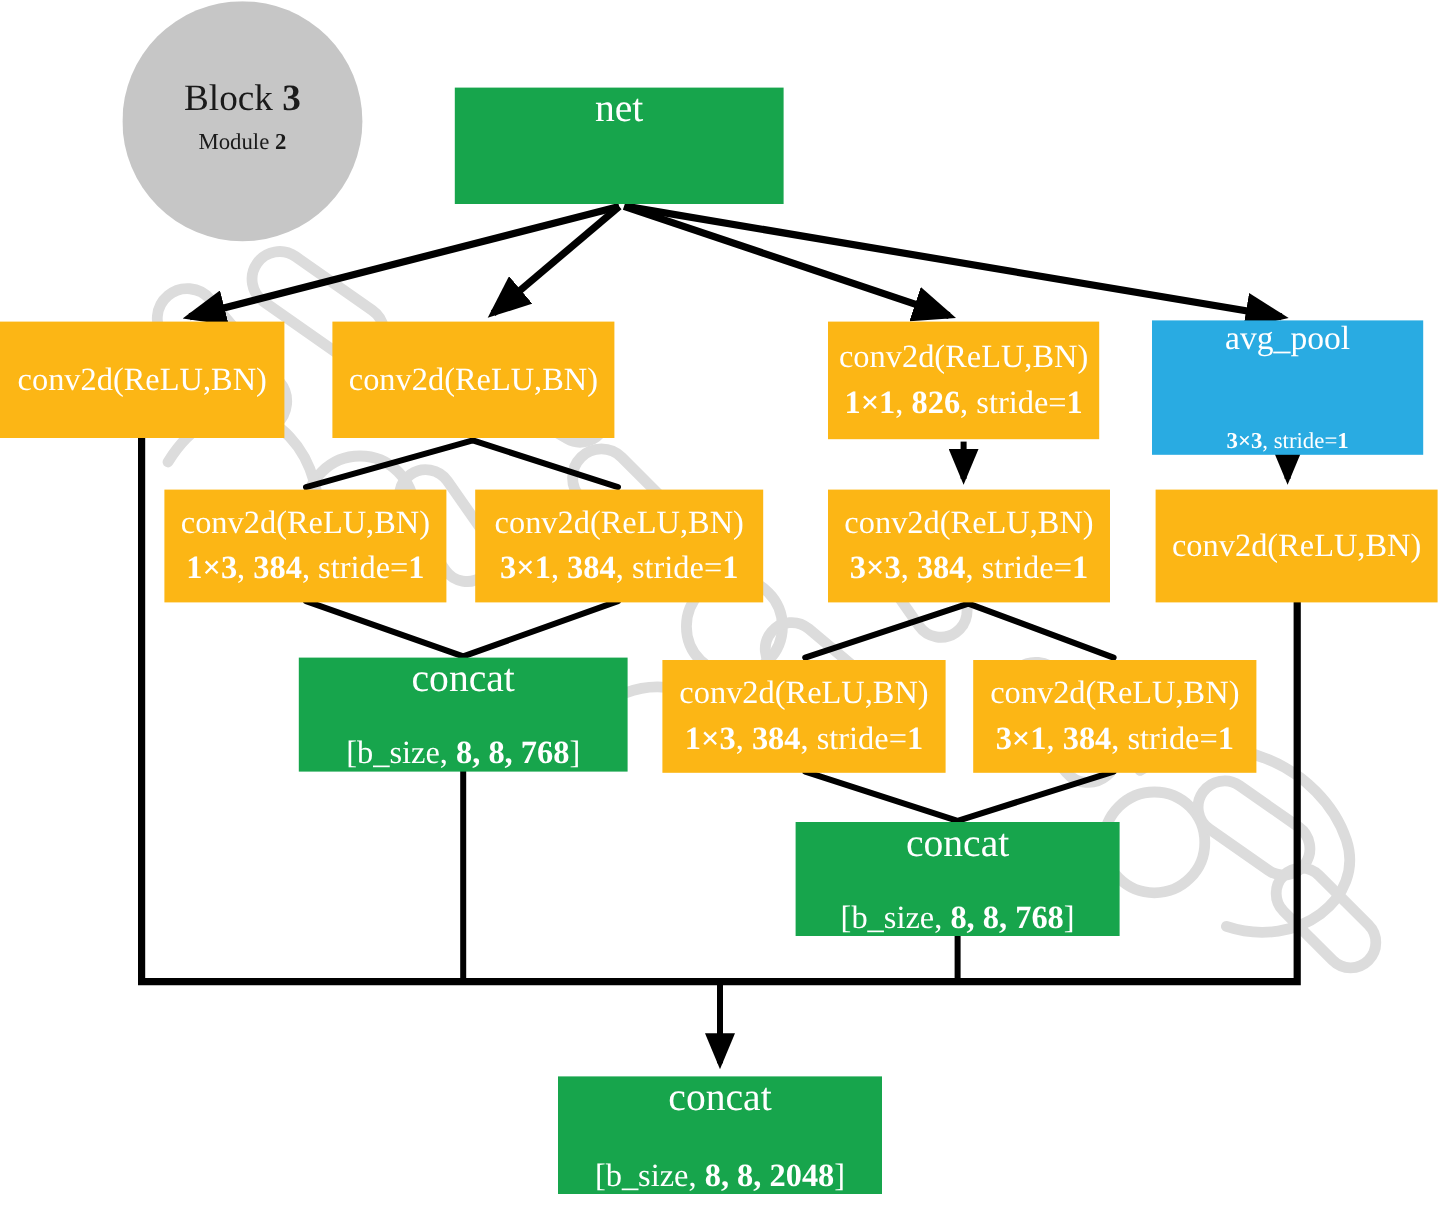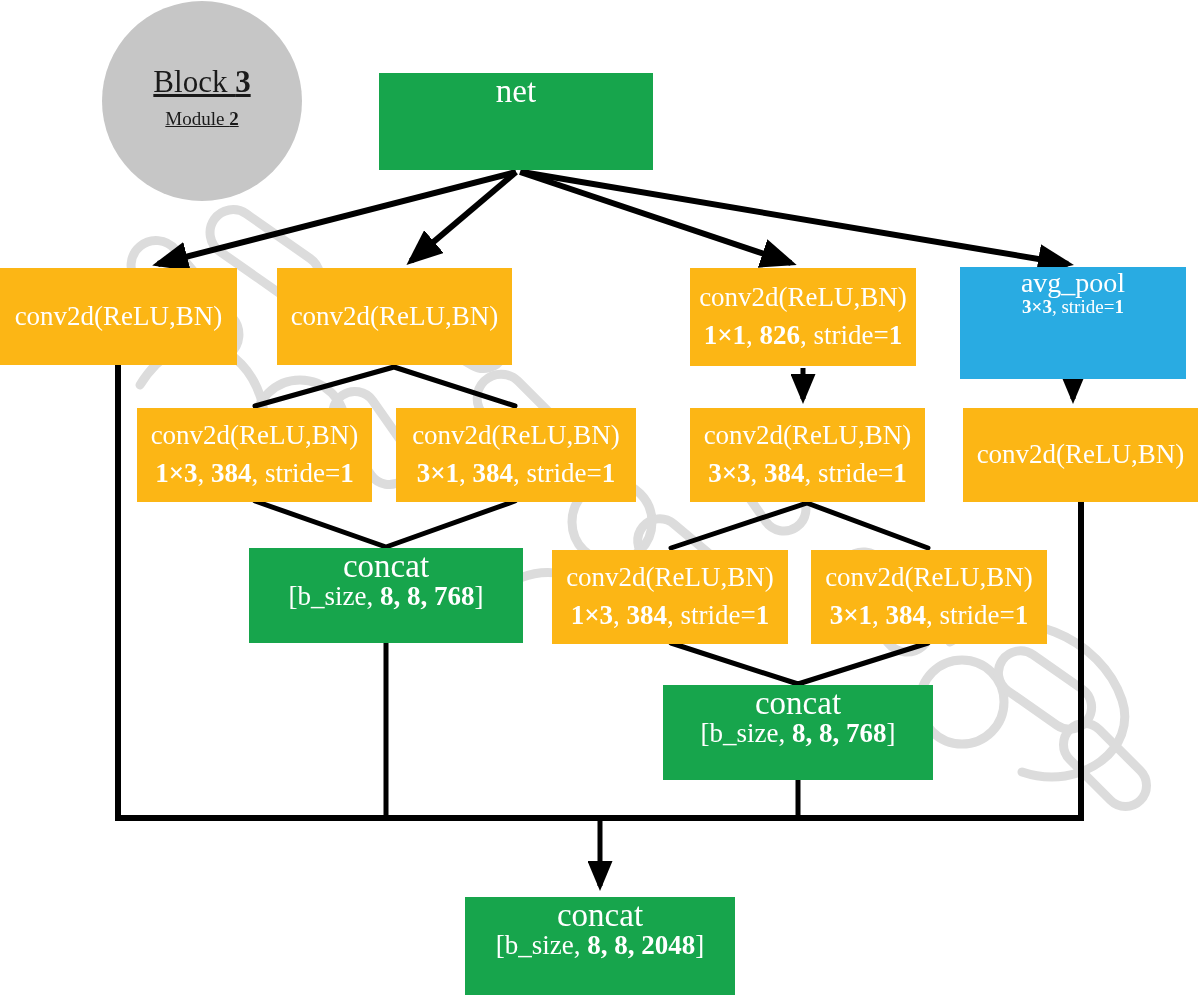--- a/index.html
+++ b/index.html
@@ -12,34 +12,34 @@
   .conn{stroke:var(--connector-black,#000);fill:none;}
   .w5{stroke-width:5;}
   .w6{stroke-width:6;}
   .rnd{stroke-linecap:round;}
   .ah{fill:var(--connector-black,#000);}
 
   .badge{
     position:absolute;left:102px;top:1px;width:200px;height:200px;border-radius:50%;
     background:var(--badge-gray,#c6c6c6);
     display:flex;flex-direction:column;align-items:center;justify-content:center;
-    color:var(--text-black,#1a1a1a);transform:translateZ(0);text-decoration:underline;
+    color:var(--text-black,#1a1a1a);transform:translateZ(0);
   }
   .badge .l1{font-size:31px;line-height:1.1;margin-top:-8px;}
   .badge .l2{font-size:19px;line-height:1.1;margin-top:10px;}
 
   .node{
     position:absolute;display:flex;flex-direction:column;align-items:center;justify-content:center;
     color:var(--text-white,#fff);text-align:center;box-sizing:border-box;
   }
   .green{background:var(--node-green,#17a54c);}
   .orange{background:var(--node-orange,#fcb615);}
   .blue{background:var(--node-blue,#29abe2);}
 
-  .node.big{justify-content:flex-start;padding:2px 0;}
+  .node.big{justify-content:space-between;padding:2px 0;}
   .node.big .title{font-size:33px;line-height:1;}
   .node.big .dims{font-size:27px;line-height:1;}
   .node.pool .title{font-size:28px;line-height:1;}
   .node.pool .dims{font-size:19px;line-height:1;}
 
   .node.conv .line{font-size:27px;line-height:1.4;font-family:Liberation Serif, serif;}
   .b{font-weight:bold;}
 </style>
 </head>
 <body>

